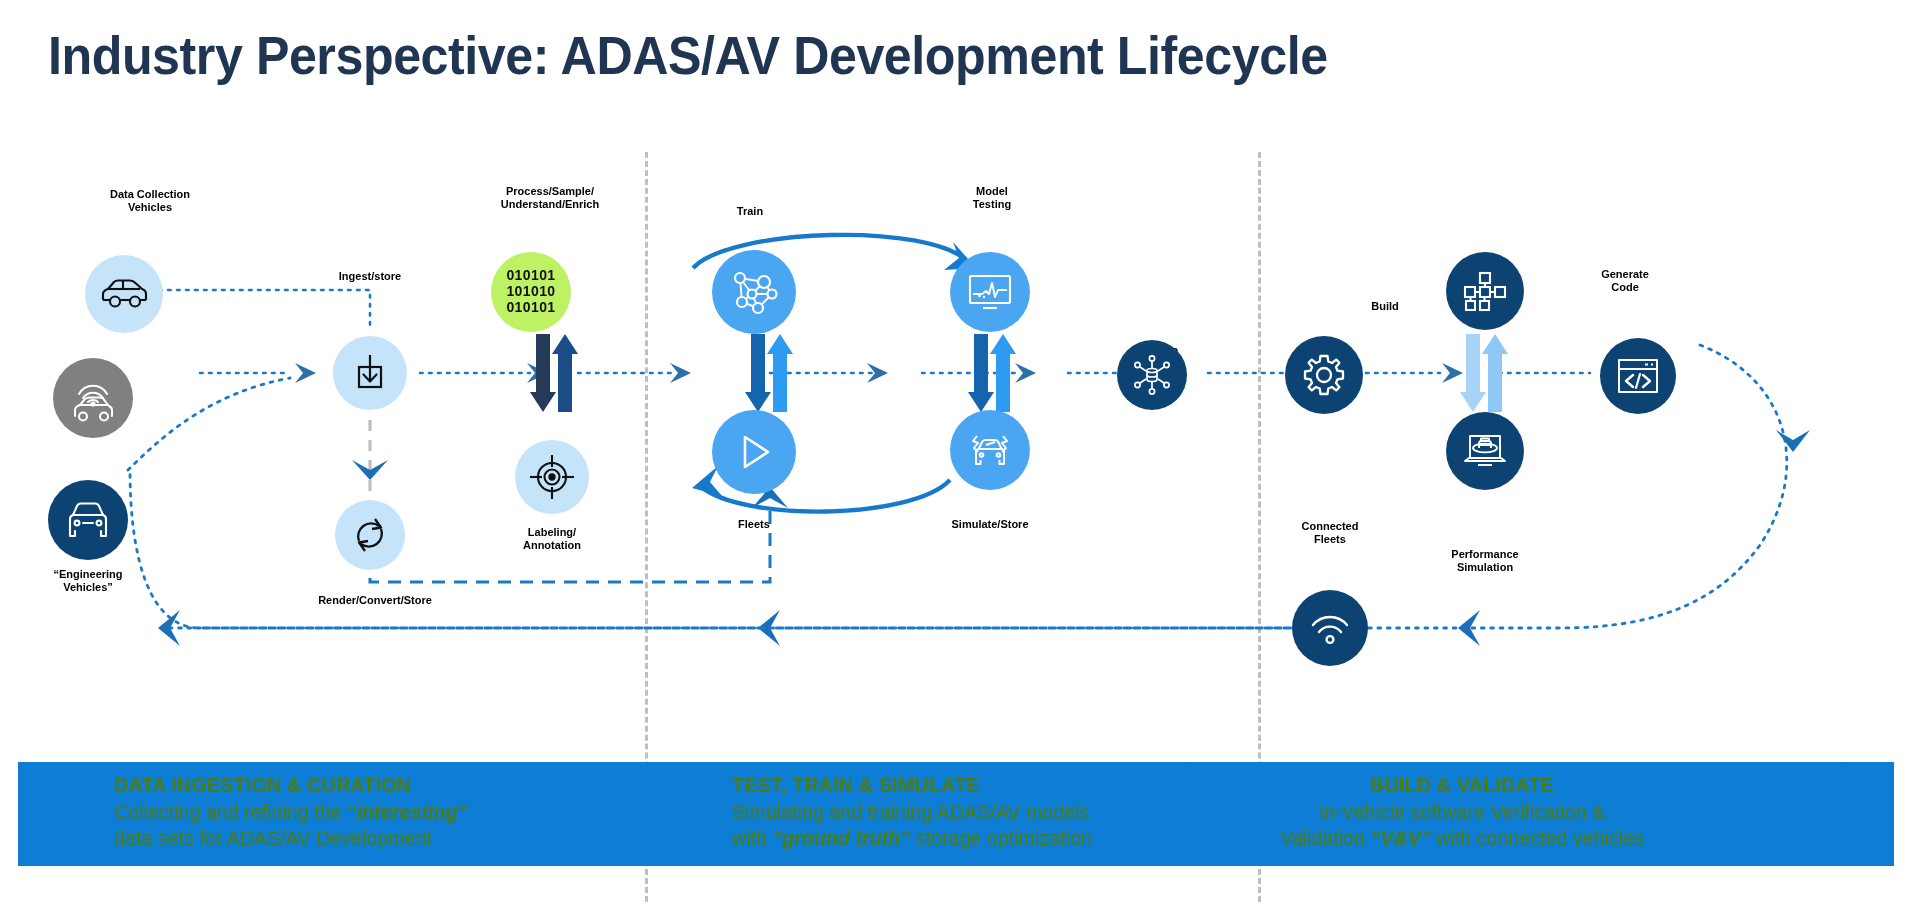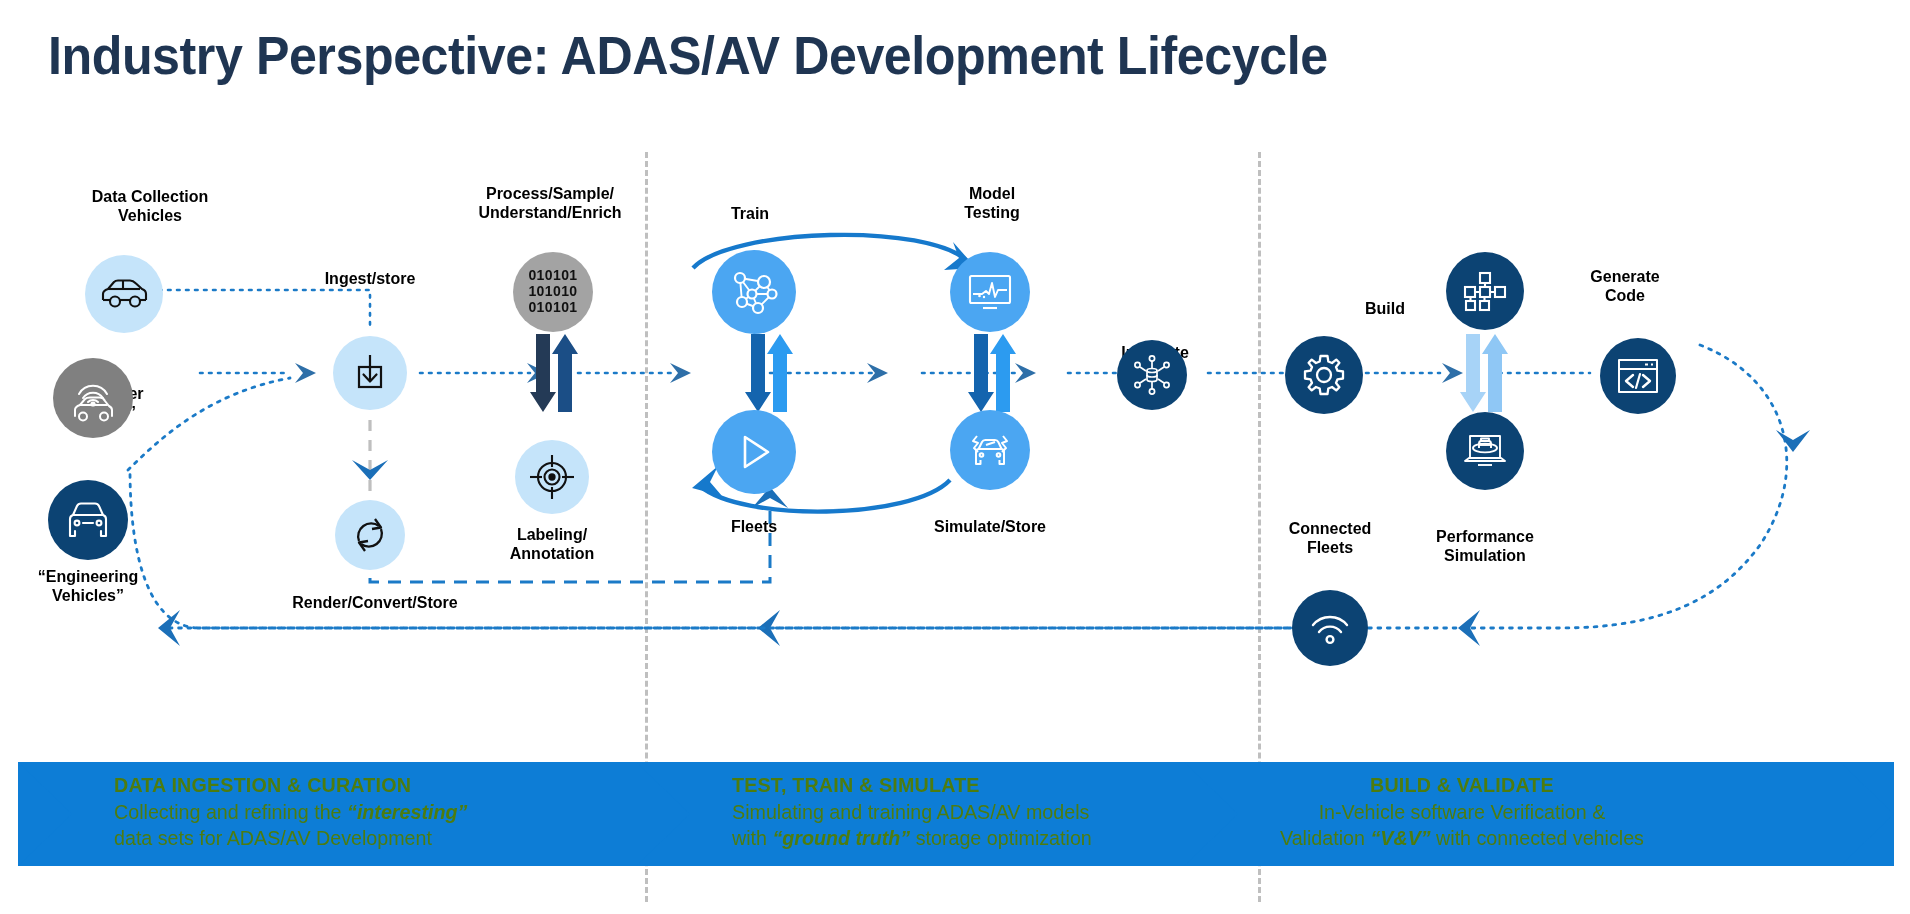--- a/index.html
+++ b/index.html
@@ -15,21 +15,21 @@
     transform:scaleX(0.93);transform-origin:left center;
   }
 
   
   #wires{position:absolute;left:0;top:0;width:1910px;height:914px;}
 
   
   .node{position:absolute;border-radius:50%;
         display:flex;align-items:center;justify-content:center;}
   .node svg{display:block;}
-  .lbl{position:absolute;font-size:16px;font-weight:700;color:#000;
+  .lbl{position:absolute;font-size:11px;font-weight:700;color:#000;
        text-align:center;line-height:1.16;white-space:pre-line;}
 
   
   .banner{position:absolute;height:104px;color:#4d7c0f;}
   .banner .shape{position:absolute;inset:0;background:#0D7DD6;}
   .banner .txt{position:absolute;left:96px;top:11px;}
   .banner .hd{font-size:20.5px;font-weight:700;letter-spacing:.2px;
               transform:scaleX(.96);transform-origin:left center;}
   .banner .bd{font-size:20.5px;font-weight:400;line-height:1.27;margin-top:2px;
               transform:scaleX(.96);transform-origin:left center;}
@@ -205,21 +205,21 @@
           <path d="M26,5 L32,13.5 L23,15"></path>
           <path d="M16,37 L10,28.5 L19,27"></path>
         </g>
       </svg>
     </span>
   </div>
   <div class="lbl" style="left:225px;top:594px;width:300px;">Render/Convert/Store</div>
 
   <div class="lbl" style="left:425px;top:185px;width:250px;">Process/Sample/
 Understand/Enrich</div>
-  <div class="node" style="left:513px;top:252px;width:80px;height:80px;background:#a3a3a3;">
+  <div class="node" style="left:491px;top:252px;width:80px;height:80px;background:#bef264;">
     <span style="font-size:14px;font-weight:700;color:#111;line-height:1.14;text-align:center;white-space:pre-line;letter-spacing:.4px;">010101
 101010
 010101</span>
   </div>
 
   <div class="node" style="left:515px;top:440px;width:74px;height:74px;background:#C5E4FA;">
     <span>
       <svg width="48" height="48" viewBox="0 0 48 48">
         <g fill="none" stroke="#111" stroke-width="2.1">
           <circle cx="24" cy="24" r="14"></circle>
@@ -373,21 +373,21 @@
           <path d="M5,31 L45,31 L41,28 L9,28 Z"></path>
           <path d="M18,35 L32,35"></path>
           <ellipse cx="25" cy="18" rx="12" ry="4.4"></ellipse>
           <path d="M19,18 L19,13.5 C19,12 20,11 21.5,11 L28.5,11 C30,11 31,12 31,13.5 L31,18"></path>
           <path d="M21,11 L21,8.5 L29,8.5 L29,11"></path>
           <path d="M19,15 L31,15"></path>
         </g>
       </svg>
     </span>
   </div>
-  <div class="lbl" style="left:1390px;top:528px;width:190px;">Performance
+  <div class="lbl" style="left:1390px;top:548px;width:190px;">Performance
 Simulation</div>
 
   <div class="lbl" style="left:1530px;top:268px;width:190px;">Generate
 Code</div>
   <div class="node" style="left:1600px;top:338px;width:76px;height:76px;background:#0C4373;">
     <span>
       <svg width="46" height="40" viewBox="0 0 46 40">
         <g fill="none" stroke="#fff" stroke-width="2" stroke-linejoin="round">
           <rect x="4" y="4" width="38" height="32"></rect>
           <path d="M4,13 L42,13"></path>

